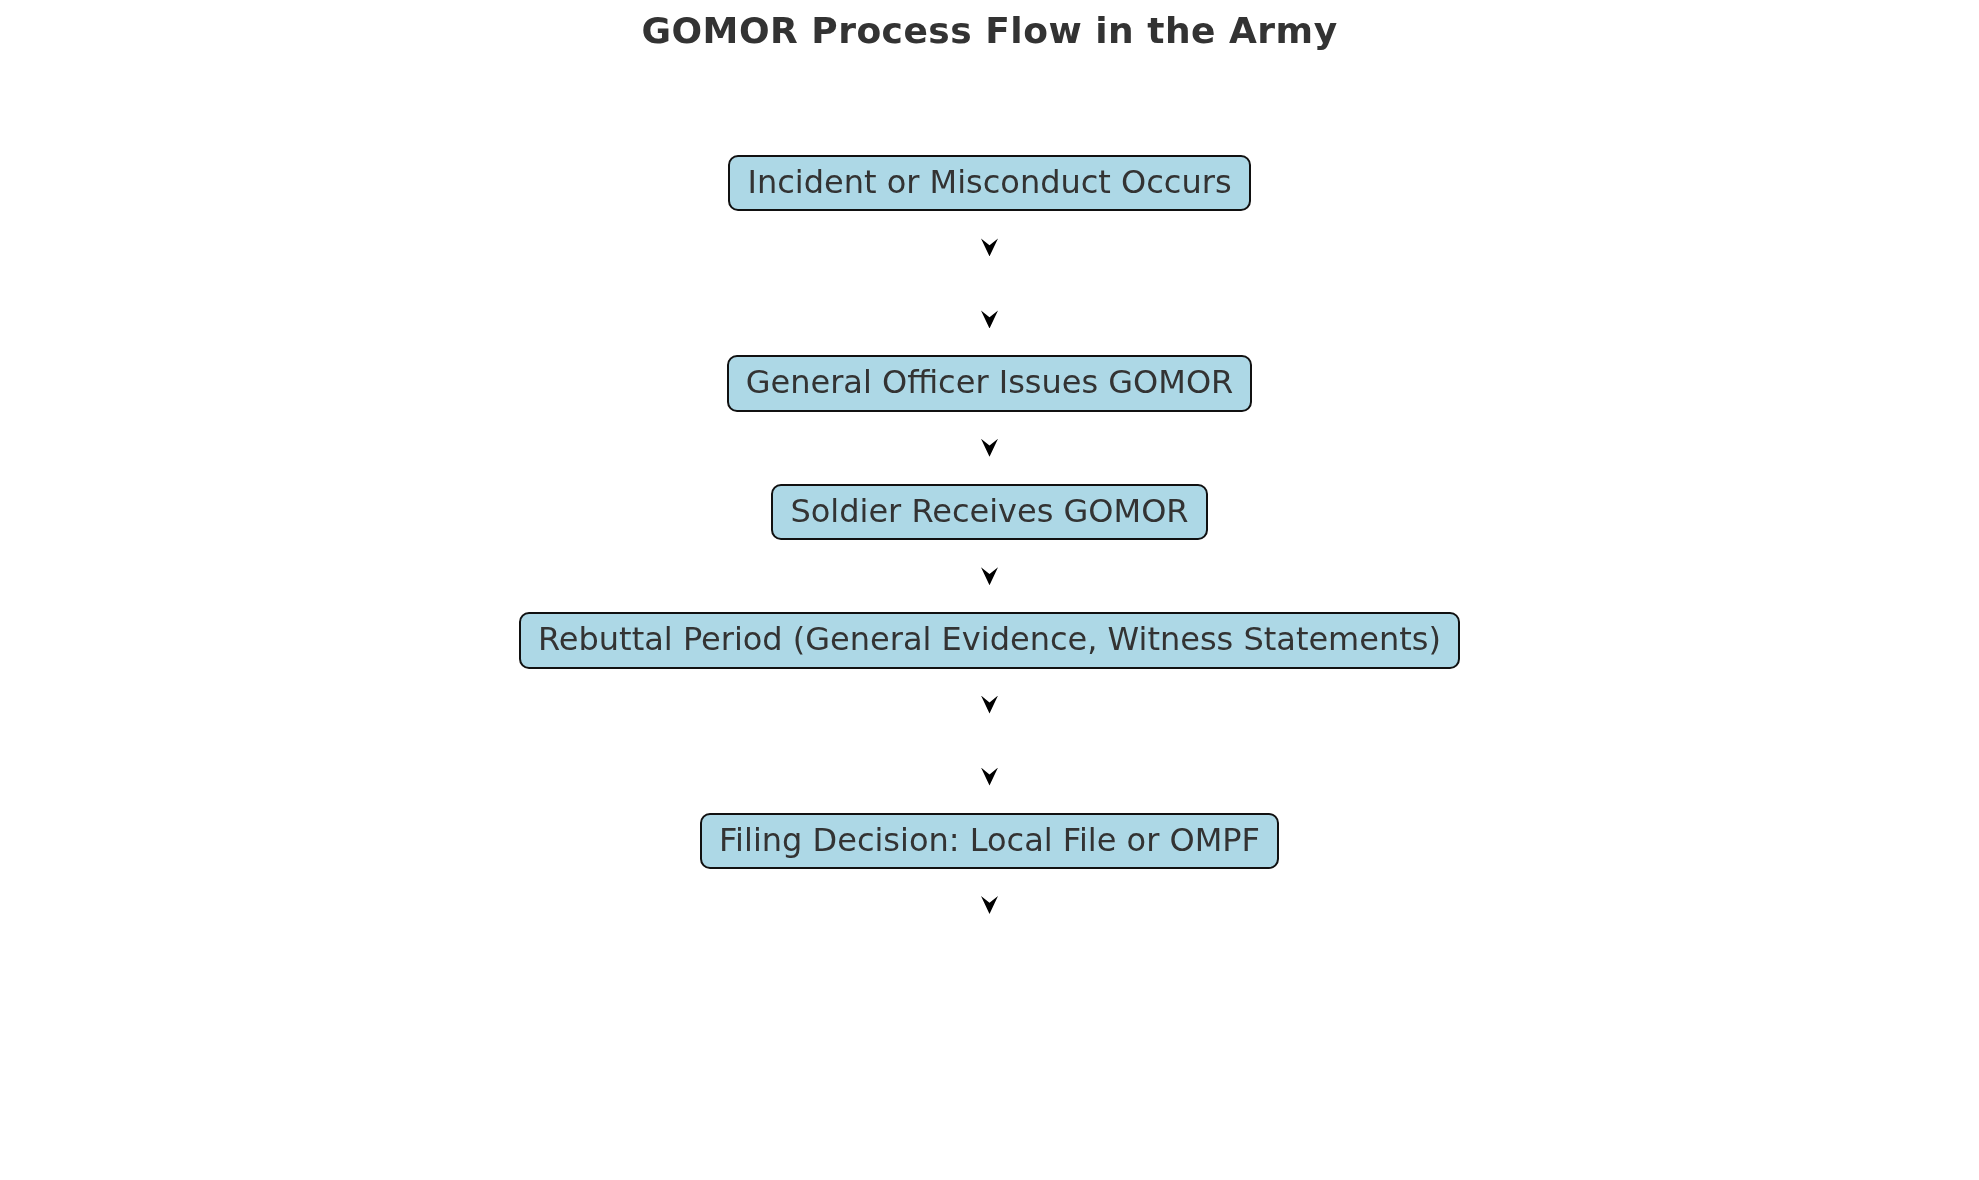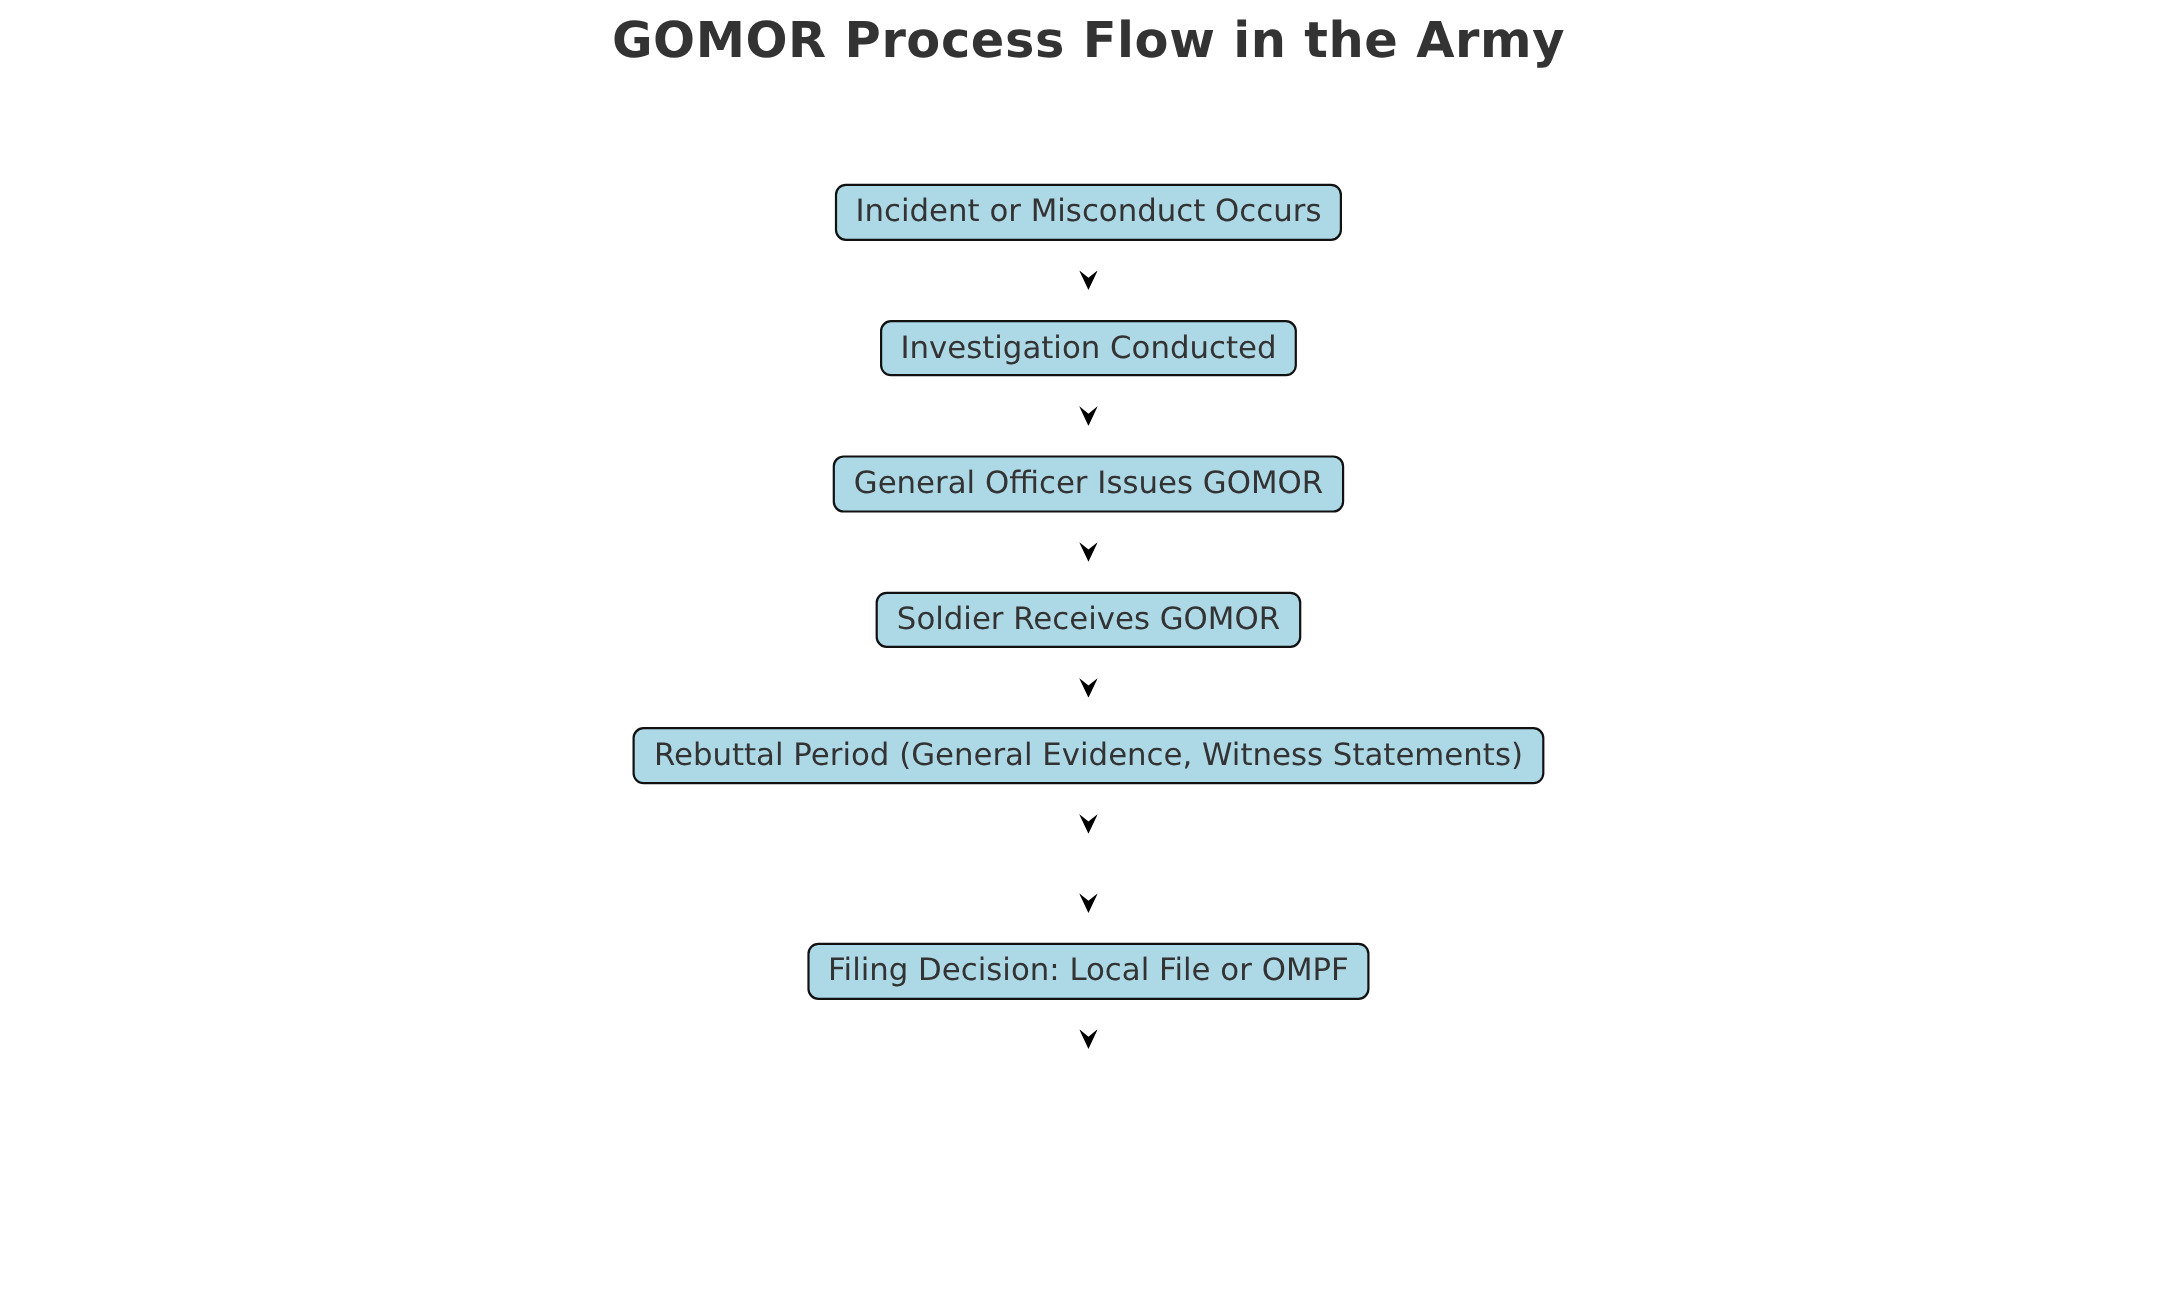--- a/index.html
+++ b/index.html
@@ -17,37 +17,37 @@
   body {
     width: 1979px;
     height: 1180px;
     background: var(--bg-color);
     font-family: "DejaVu Sans", "Liberation Sans", sans-serif;
     overflow: hidden;
   }
   .page-title {
     margin-top: 10px;
     text-align: center;
-    font-size: 45px;
+    font-size: 36px;
     font-weight: bold;
     color: var(--text-color);
     letter-spacing: 0.5px;
   }
   .flow {
     margin-top: 104px;
     display: flex;
     flex-direction: column;
     align-items: center;
   }
   .node {
     background: var(--node-fill);
     border: 2.5px solid var(--node-border);
     border-radius: 10px;
     padding: 6px 17px 8px 17px;
-    font-size: 28px;
+    font-size: 32px;
     line-height: 1.2;
     color: var(--text-color);
     white-space: nowrap;
     text-align: center;
   }
   .arrow {
     width: 17px;
     height: 18px;
     margin: 27px 0;
     background: var(--arrow-color);
@@ -55,21 +55,20 @@
   }
 </style>
 </head>
 <body>
 
 <div class="page-title">GOMOR Process Flow in the Army</div>
 
 <div class="flow" id="flow">
     <div class="node">Incident or Misconduct Occurs</div>
     <div class="arrow"></div>
-    <div class="node">Investigation Conducted</div>
     <div class="arrow"></div>
     <div class="node">General Officer Issues GOMOR</div>
     <div class="arrow"></div>
     <div class="node">Soldier Receives GOMOR</div>
     <div class="arrow"></div>
     <div class="node">Rebuttal Period (General Evidence, Witness Statements)</div>
     <div class="arrow"></div>
     <div class="arrow"></div>
     <div class="node">Filing Decision: Local File or OMPF</div>
     <div class="arrow"></div>

